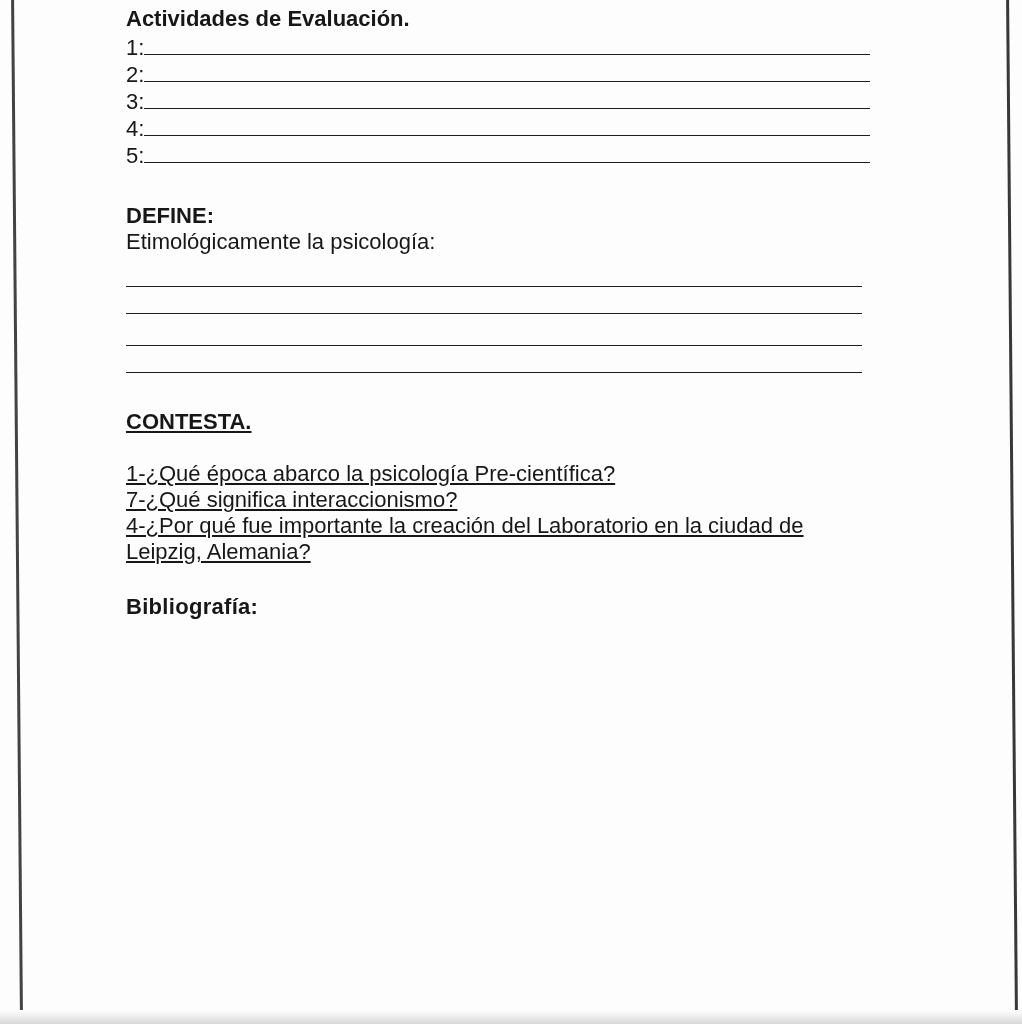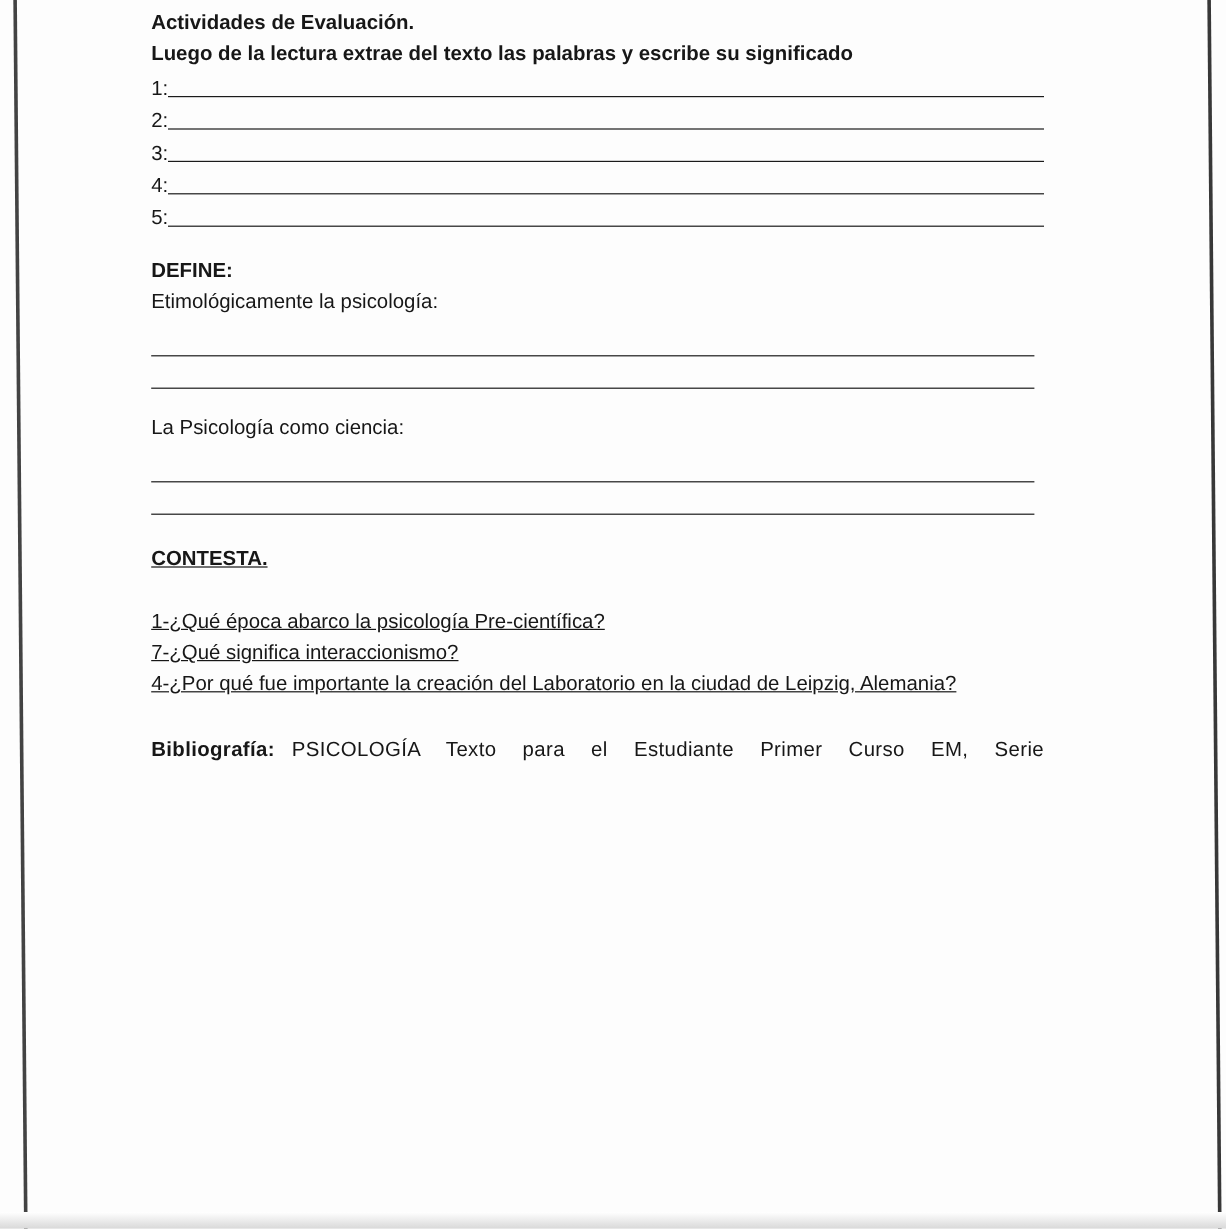--- a/index.html
+++ b/index.html
@@ -17,62 +17,61 @@
   .edge-left  { left: 11px;  top: -10px; width: 3px; height: 1050px; transform: rotate(-0.5deg); transform-origin: top center; opacity: .85; }
   .edge-right { left: 1006px; top: -10px; width: 3px; height: 1050px; transform: rotate(-0.5deg); transform-origin: top center; opacity: .9; }
   .bottom-strip { position: absolute; left: 0; bottom: 0; width: 100%; height: 14px;
     background: linear-gradient(#ffffff, #d8d8d8); }
 
   .content {
     position: absolute;
     left: 126px;
     top: 6px;
     width: 744px;
-    font-size: 17px;
+    font-size: 22px;
     line-height: 26px;
   }
 
   .bold { font-weight: bold; }
 
   .title, .instruction { font-weight: bold; }
 
   
   .vrow { display: flex; align-items: flex-end; height: 27px; }
   .vnum { flex: 0 0 auto; line-height: 23px; }
   .vfill { flex: 1 1 auto; border-bottom: 1.7px solid #1b1b1b; margin-bottom: 4px; }
 
-  .section-define { margin-top: 20px; }
+  .section-define { margin-top: 36px; }
   .heading { font-weight: bold; }
   .heading-underline { font-weight: bold; text-decoration: underline; }
 
   .blank-group { margin-top: 8px; margin-bottom: 4px; }
   .blank { height: 24px; border-bottom: 1.7px solid #1b1b1b; width: 736px; }
   .blank + .blank { margin-top: 3px; }
 
   .prompt-2 { margin-top: 20px; }
 
-  .section-contesta { margin-top: 24px; }
+  .section-contesta { margin-top: 36px; }
   .questions { margin-top: 26px; }
   .question { line-height: 26px; text-decoration: underline; }
 
   .biblio { margin-top: 26px; line-height: 32px; letter-spacing: .3px; }
   .biblio-line1 { display: flex; justify-content: flex-start; text-align: justify; }
   .biblio-line1 .stretch { flex: 1 1 auto; text-align: justify; text-align-last: justify; margin-left: 14px; }
 </style>
 </head>
 <body>
 
 <div class="edge-line edge-left"></div>
 <div class="edge-line edge-right"></div>
 <div class="bottom-strip"></div>
 
 <div class="content">
 
   <div class="title">Actividades de Evaluación.</div>
-  <div class="instruction">Luego de la lectura extrae del texto las palabras y escribe su significado</div>
 
   <div>
     <div class="vrow">
       <span class="vnum">1:</span>
       <span class="vfill"></span>
     </div>
     <div class="vrow">
       <span class="vnum">2:</span>
       <span class="vfill"></span>
     </div>
@@ -92,36 +91,34 @@
 
   <div class="section-define">
     <div class="heading">DEFINE:</div>
 
     <div>Etimológicamente la psicología:</div>
     <div class="blank-group">
       <div class="blank"></div>
       <div class="blank"></div>
     </div>
 
-    <div class="prompt-2">La Psicología como ciencia:</div>
     <div class="blank-group">
       <div class="blank"></div>
       <div class="blank"></div>
     </div>
   </div>
 
   <div class="section-contesta">
     <div class="heading-underline">CONTESTA.</div>
     <div class="questions">
       <div class="question">1-¿Qué época abarco la psicología Pre-científica?</div>
       <div class="question">7-¿Qué significa interaccionismo?</div>
       <div class="question">4-¿Por qué fue importante la creación del Laboratorio en la ciudad de Leipzig, Alemania?</div>
     </div>
   </div>
 
   <div class="biblio">
     <div class="biblio-line1">
       <span class="bold">Bibliografía:</span>
-      <span class="stretch">PSICOLOGÍA Texto para el Estudiante Primer Curso EM, Serie</span>
     </div>
   </div>
 
 </div>
 
 </body></html>

